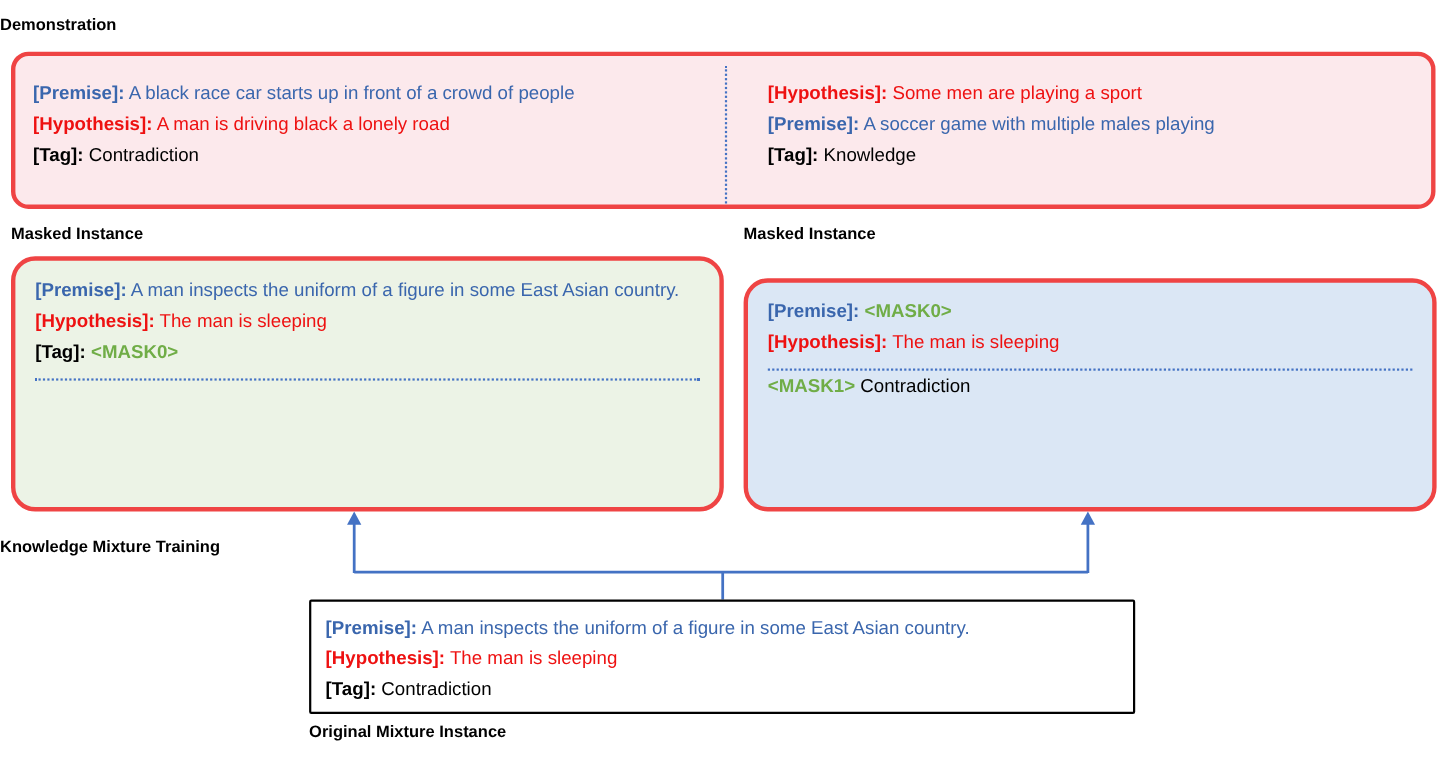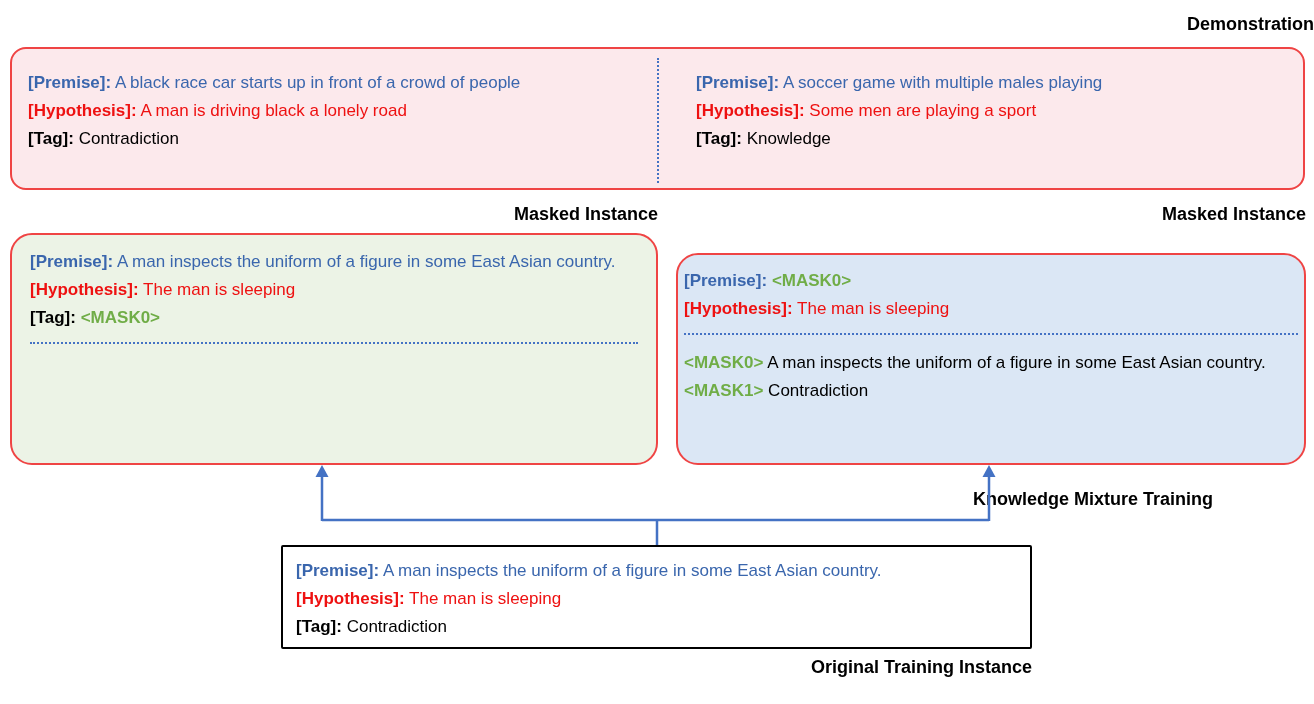--- a/index.html
+++ b/index.html
@@ -3,36 +3,36 @@
 <meta charset="utf-8">
 <style>
   :root{
     --blue:#3a66ad; --red:#ee1111; --green:#70ad47; --connector:#4472c4;
     --demo_bg:#fce9ec; --masked_left_bg:#ecf3e6; --masked_right_bg:#dbe7f5;
   }
   *{box-sizing:border-box;}
   html,body{margin:0;padding:0;background:#fff;}
   .canvas{position:relative;width:1314px;height:704px;background:#fff;overflow:hidden;
     font-family:"Liberation Sans",sans-serif;font-size:17px;color:#000;}
-  .sec-title{position:absolute;font-weight:700;font-size:18px;text-align:right;color:#000;}
-  .box{position:absolute;border:2px solid #ef4444;background:#fff;}
+  .sec-title{position:absolute;font-weight:700;font-size:15px;text-align:left;color:#000;}
+  .box{position:absolute;border:4px solid #ef4444;background:#fff;}
   .line{line-height:28px;}
   .lbl{font-weight:700;}
   .blue{color:var(--blue);}
   .red{color:var(--red);}
   .green{color:var(--green);font-weight:700;}
   .demo-box{left:10px;top:47px;width:1295px;height:143px;border-radius:16px;background:var(--demo_bg);}
   .demo-col{position:absolute;top:20px;}
   .demo-col.left{left:16px;width:604px;}
   .demo-col.right{left:684px;width:596px;}
   .vsep{position:absolute;left:645px;top:9px;height:125px;border-left:2px dotted var(--connector);}
   .masked-left-box{left:10px;top:233px;width:648px;height:232px;border-radius:22px;
     background:var(--masked_left_bg);padding:13px 18px;}
   .masked-right-box{left:676px;top:253px;width:630px;height:212px;border-radius:22px;
-    background:var(--masked_right_bg);padding:12px 6px;}
+    background:var(--masked_right_bg);padding:12px 18px;}
   .hsep{border-top:2px dotted var(--connector);margin-top:10px;}
   .answer-block{margin-top:22px;}
   .answer-block.tight{margin-top:14px;}
   .connectors{position:absolute;left:0;top:0;pointer-events:none;}
   .connector-stroke{stroke:var(--connector);stroke-width:2.5;fill:none;}
   .connector-fill{fill:var(--connector);}
   .orig-box{left:281px;top:545px;width:751px;height:104px;border:2.5px solid #000;
     border-radius:2px;padding:10px 13px;}
 </style>
 </head>
@@ -55,26 +55,26 @@
       <div class="line">
         <span class="lbl">[Tag]:</span>
         <span>Contradiction</span>
       </div>
     </div>
 
     <div class="vsep"></div>
 
     <div class="demo-col right">
       <div class="line">
+        <span class="lbl red">[Hypothesis]:</span>
+        <span class="red">Some men are playing a sport</span>
+      </div>
+      <div class="line">
         <span class="lbl blue">[Premise]:</span>
         <span class="blue">A soccer game with multiple males playing</span>
-      </div>
-      <div class="line">
-        <span class="lbl red">[Hypothesis]:</span>
-        <span class="red">Some men are playing a sport</span>
       </div>
       <div class="line">
         <span class="lbl">[Tag]:</span>
         <span>Knowledge</span>
       </div>
     </div>
   </div>
 
   <div class="sec-title" style="left:10px;width:648px;top:204px;">Masked Instance</div>
   <div class="sec-title" style="left:676px;width:630px;top:204px;">Masked Instance</div>
@@ -98,24 +98,20 @@
   <div class="box masked-right-box">
     <div class="line">
       <span class="lbl blue">[Premise]:</span>
       <span class="green">&lt;MASK0&gt;</span>
     </div>
     <div class="line">
       <span class="lbl red">[Hypothesis]:</span>
       <span class="red">The man is sleeping</span>
     </div>
     <div class="hsep"></div>
-    <div class="line answer-block tight">
-      <span class="green">&lt;MASK0&gt;</span>
-      <span>A man inspects the uniform of a figure in some East Asian country.</span>
-    </div>
     <div class="line">
       <span class="green">&lt;MASK1&gt;</span>
       <span>Contradiction</span>
     </div>
   </div>
 
   <div class="sec-title" style="left:0;width:1213px;top:489px;">Knowledge Mixture Training</div>
 
   <svg class="connectors" width="1314" height="704" viewBox="0 0 1314 704" aria-hidden="true">
     <path class="connector-stroke" d="M657 545 L657 520 M322 520 L989 520 M322 521 L322 475 M989 521 L989 475"></path>
@@ -131,15 +127,15 @@
     <div class="line">
       <span class="lbl red">[Hypothesis]:</span>
       <span class="red">The man is sleeping</span>
     </div>
     <div class="line">
       <span class="lbl">[Tag]:</span>
       <span>Contradiction</span>
     </div>
   </div>
 
-  <div class="sec-title" style="left:281px;width:751px;top:657px;">Original Training Instance</div>
+  <div class="sec-title" style="left:281px;width:751px;top:657px;">Original Mixture Instance</div>
 
 </div>
 
 </body></html>

